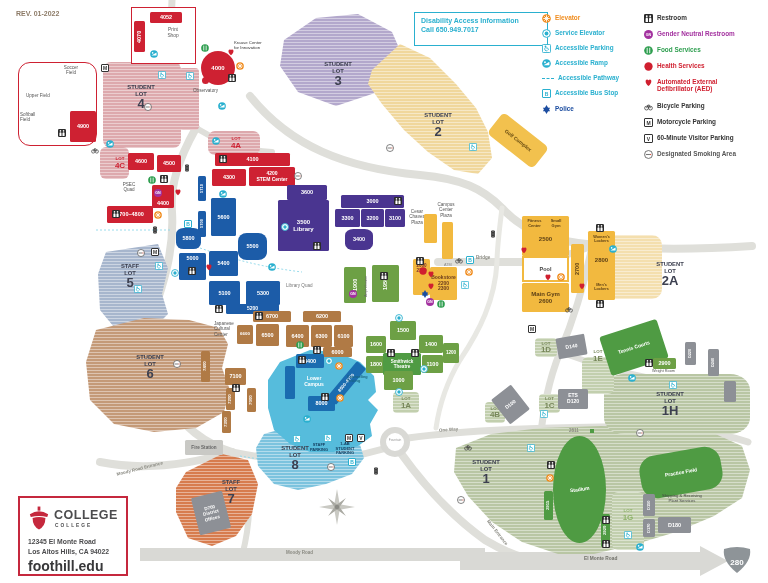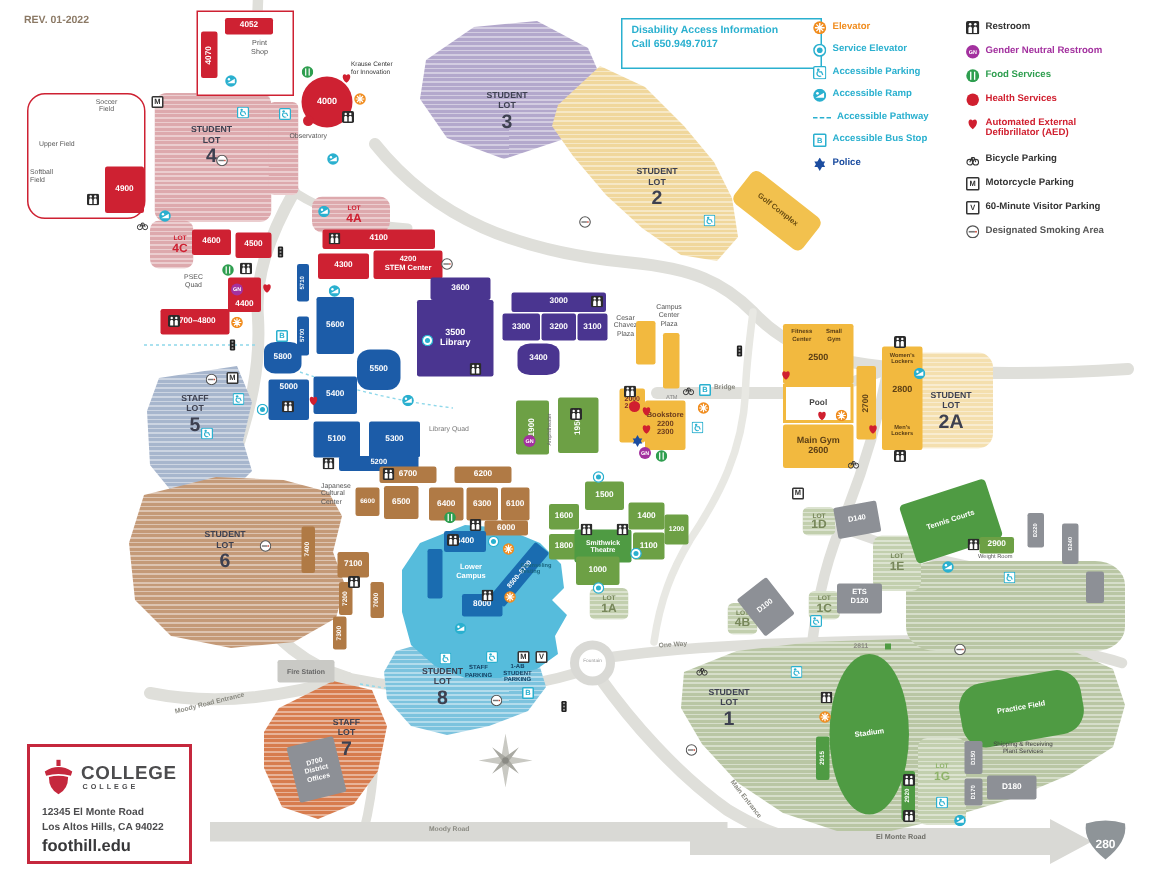--- a/index.html
+++ b/index.html
@@ -172,21 +172,21 @@
   <div class="ll" style="left:316px;top:52px;width:44px;height:44px">
       <span class="lt">STUDENT
 LOT</span>
       <span class="ln">3</span>
     </div>
   <div class="ll" style="left:414px;top:104px;width:48px;height:42px">
       <span class="lt">STUDENT
 LOT</span>
       <span class="ln">2</span>
     </div>
-  <div class="ll" style="left:612px;top:250px;width:44px;height:48px">
+  <div class="ll" style="left:648px;top:250px;width:44px;height:48px">
       <span class="lt">STUDENT
 LOT</span>
       <span class="ln">2A</span>
     </div>
   <div class="ll" style="left:104px;top:256px;width:52px;height:40px">
       <span class="lt">STAFF
 LOT</span>
       <span class="ln">5</span>
     </div>
   <div class="ll" style="left:124px;top:346px;width:52px;height:42px">
@@ -201,20 +201,25 @@
     </div>
   <div class="ll" style="left:270px;top:440px;width:50px;height:36px">
       <span class="lt">STUDENT
 LOT</span>
       <span class="ln">8</span>
     </div>
   <div class="ll" style="left:464px;top:452px;width:44px;height:40px">
       <span class="lt">STUDENT
 LOT</span>
       <span class="ln">1</span>
+    </div>
+  <div class="ll" style="left:640px;top:386px;width:60px;height:36px">
+      <span class="lt">STUDENT
+LOT</span>
+      <span class="ln">1H</span>
     </div>
   <div class="ll sm rd" style="left:221px;top:133px;width:30px;height:20px">
       <span class="lt">LOT</span>
       <span class="ln">4A</span>
     </div>
   <div class="ll sm rd" style="left:179px;top:48px;width:21px;height:20px">
       <span class="lt">LOT</span>
       <span class="ln">4B</span>
     </div>
   <div class="ll sm rd" style="left:101px;top:150px;width:38px;height:26px">
@@ -230,21 +235,21 @@
       <span class="ln">4B</span>
     </div>
   <div class="ll sm olv" style="left:540px;top:395px;width:19px;height:16px">
       <span class="lt">LOT</span>
       <span class="ln">1C</span>
     </div>
   <div class="ll sm olv" style="left:536px;top:339px;width:20px;height:17px">
       <span class="lt">LOT</span>
       <span class="ln">1D</span>
     </div>
-  <div class="ll sm olv" style="left:585px;top:363px;width:26px;height:24px">
+  <div class="ll sm olv" style="left:585px;top:344px;width:26px;height:24px">
       <span class="lt">LOT</span>
       <span class="ln">1E</span>
     </div>
   <div class="ll sm lgn" style="left:615px;top:503px;width:26px;height:24px">
       <span class="lt">LOT</span>
       <span class="ln">1G</span>
     </div>
 
   <div class="box" style="left:131px;top:7px;width:65px;height:57px;background:#fff;border:1.5px solid #ce2132"></div>
   <div class="b red" style="left:150px;top:12px;width:32px;height:11px">4052</div>
@@ -797,16 +802,16 @@
     </div>
 
   <div class="logobox box" style="left:18px;top:496px;width:110px;height:80px">
     <svg style="position:absolute;left:8px;top:8px;width:22px;height:24px">
         <use href="#sy-acorn"></use>
       </svg>
     <div style="position:absolute;left:34px;top:10px;font-size:12.5px;font-weight:bold;letter-spacing:.5px;color:#4c4c4e">COLLEGE</div>
     <div style="position:absolute;left:35px;top:25px;font-size:4.8px;font-weight:bold;letter-spacing:2px;color:#4c4c4e">COLLEGE</div>
     <div style="position:absolute;left:8px;top:40px;font-size:6.8px;font-weight:bold;color:#4c4c4e">12345 El Monte Road</div>
     <div style="position:absolute;left:8px;top:50px;font-size:6.8px;font-weight:bold;color:#4c4c4e">Los Altos Hills, CA 94022</div>
-    <div style="position:absolute;left:8px;top:60px;font-size:11px;font-weight:bold;color:#38383a">foothill.edu</div>
+    <div style="position:absolute;left:8px;top:60px;font-size:14px;font-weight:bold;color:#38383a">foothill.edu</div>
   </div>
 
 </div>
 
 </body></html>

